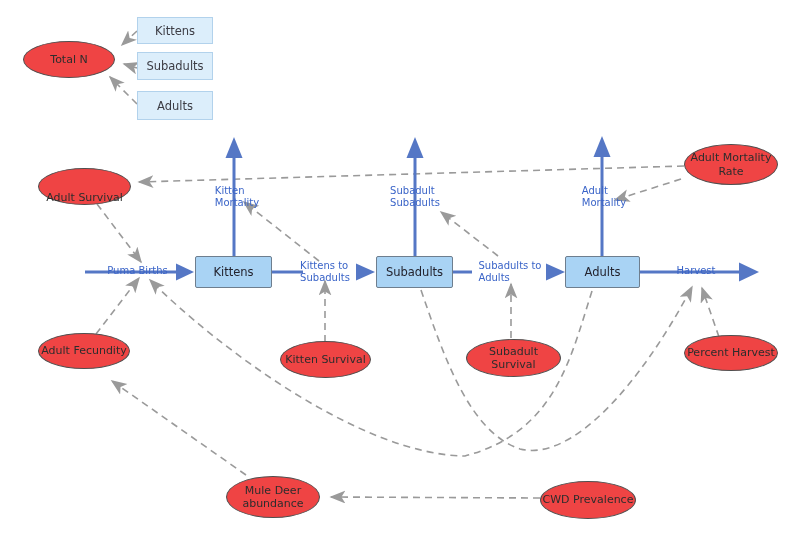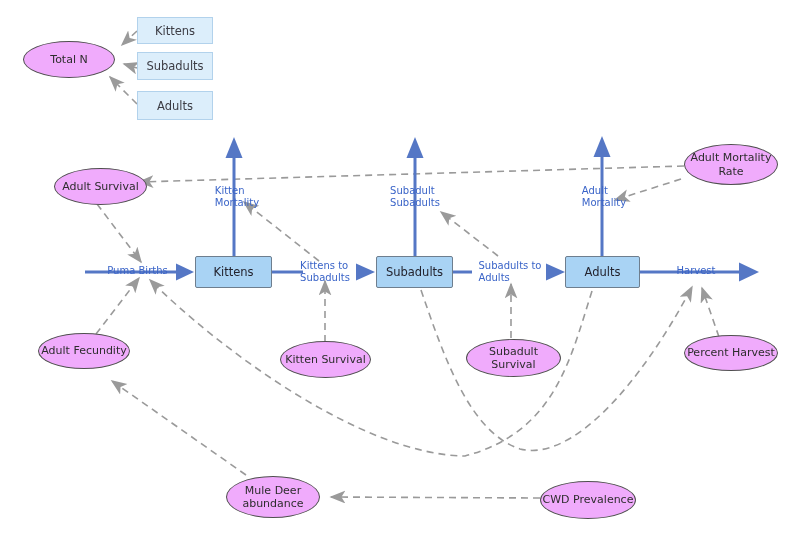--- a/index.html
+++ b/index.html
@@ -3,21 +3,21 @@
 <meta charset="utf-8">
 <style>
   html,body{margin:0;padding:0;background:#fff;}
   #canvas{
     position:relative;width:800px;height:537px;background:#ffffff;overflow:hidden;
     font-family:"DejaVu Sans","Liberation Sans",sans-serif;
   }
   #wires{position:absolute;left:0;top:0;width:800px;height:537px;}
   .node{position:absolute;display:flex;align-items:center;justify-content:center;
         text-align:center;box-sizing:border-box;}
-  .oval{background:#f0abfc;border:1.6px solid #4f4f4f;border-radius:50%;
+  .oval{background:#ef4444;border:1.6px solid #4f4f4f;border-radius:50%;
         color:#2d2d2d;font-size:11px;line-height:1.2;}
   .stock{background:#a9d3f4;border:1.6px solid #6e7e8e;border-radius:2px;
          color:#23232e;font-size:11.5px;}
   .sumbox{background:#dceefb;border:1px solid #b2d2ec;color:#3c3c44;font-size:11.5px;}
   .flowlbl{position:absolute;color:#3a64c8;font-size:10px;line-height:1.25;
            display:flex;align-items:center;justify-content:center;}
   .pre{white-space:pre-line;}
 </style>
 </head>
 <body>
@@ -113,21 +113,21 @@
   </div>
   <div class="flowlbl pre" style="left:380px;top:183px;width:70px;height:28px;">
     <span class="pre">Subadult
 Subadults</span>
   </div>
   <div class="flowlbl pre" style="left:569px;top:183px;width:70px;height:28px;">
     <span class="pre">Adult
 Mortality</span>
   </div>
 
-  <div class="node oval" style="left:54px;top:168px;width:93px;height:37px;">
+  <div class="node oval" style="left:38px;top:168px;width:93px;height:37px;align-items:flex-end;">
     <span>Adult Survival</span>
   </div>
   <div class="node oval pre" style="left:684px;top:144px;width:94px;height:41px;">
     <span class="pre">Adult Mortality
 Rate</span>
   </div>
   <div class="node oval" style="left:280px;top:341px;width:91px;height:37px;">
     <span>Kitten Survival</span>
   </div>
   <div class="node oval" style="left:38px;top:333px;width:92px;height:36px;">

